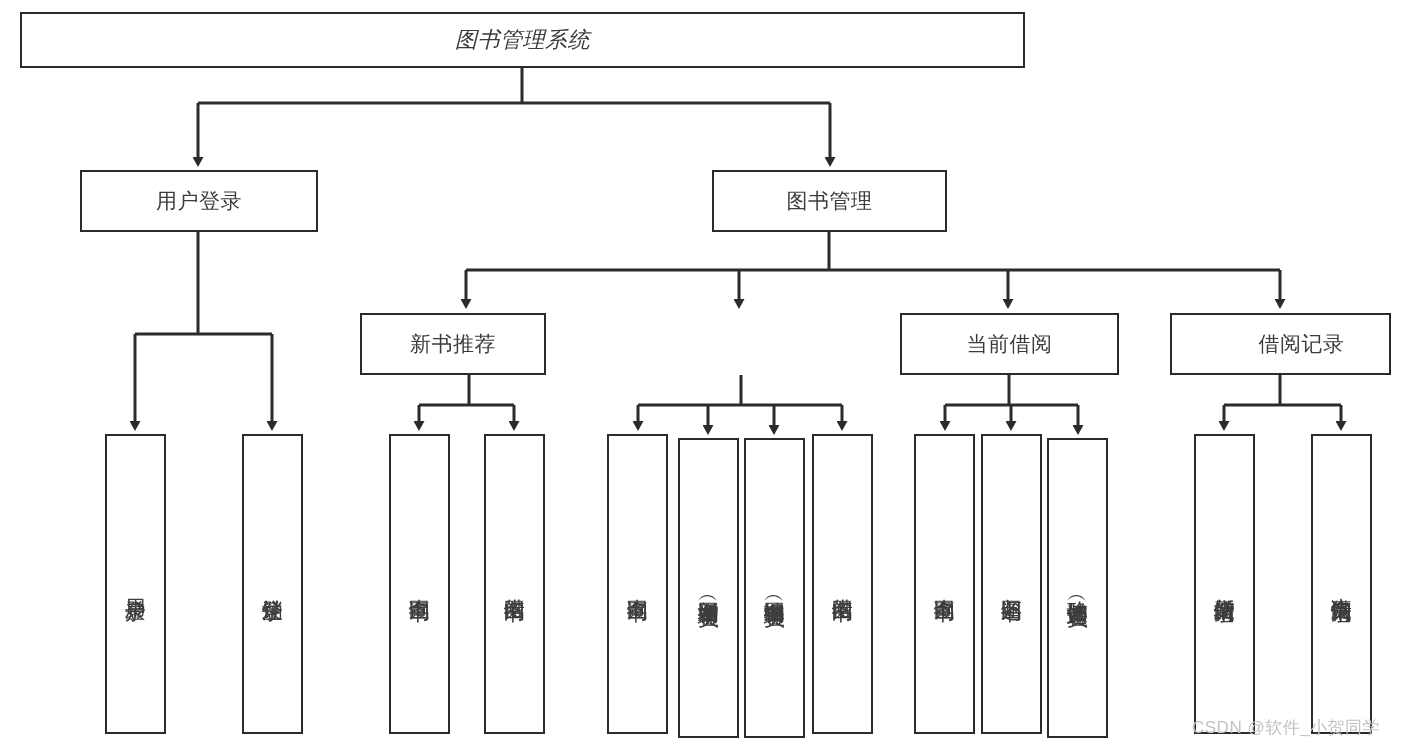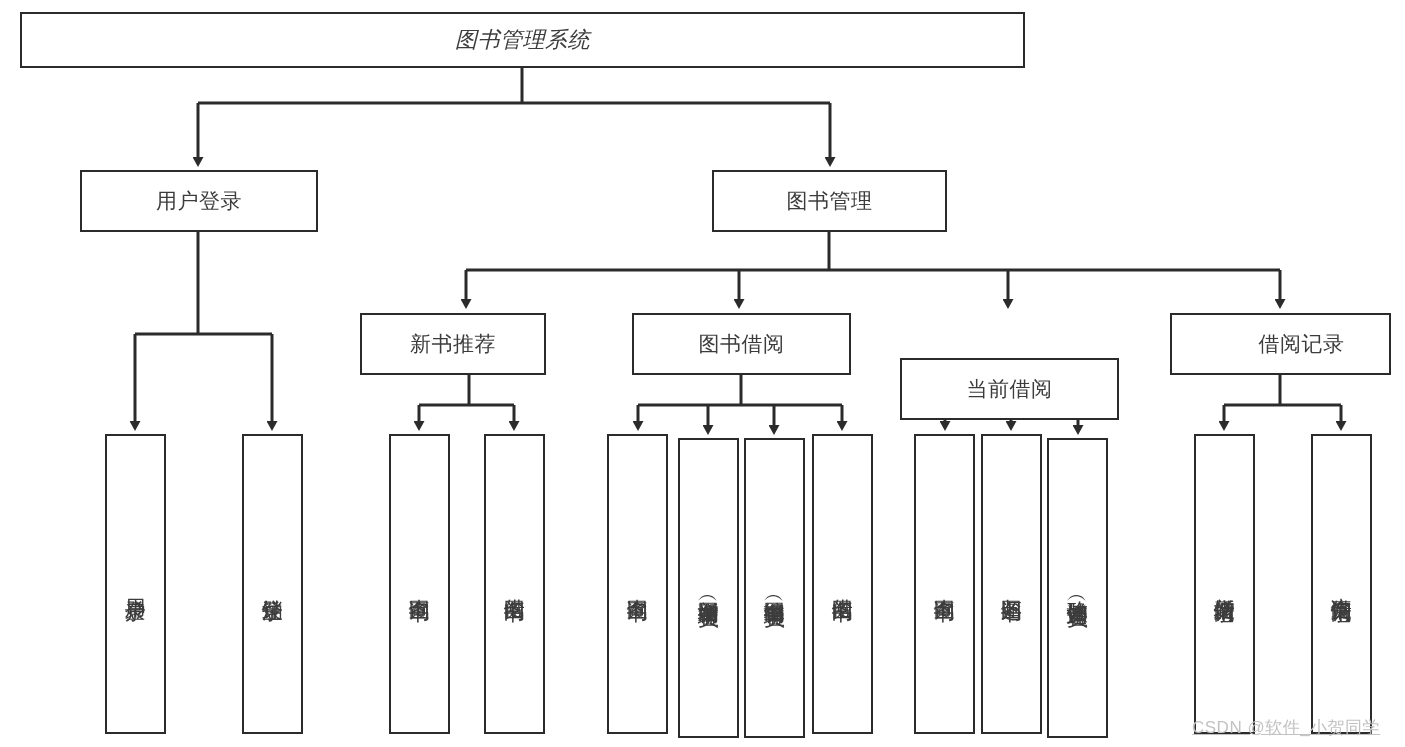--- a/index.html
+++ b/index.html
@@ -132,25 +132,22 @@
   </div>
 
   <div class="node" style="left:712px; top:170px; width:235px; height:62px;">
     <span class="label">图书管理</span>
   </div>
 
   <div class="node" style="left:360px; top:313px; width:186px; height:62px;">
     <span class="label">新书推荐</span>
   </div>
 
-  <div class="node" style="left:632px; top:313px; width:219px; height:62px;">
-    <span class="label">图书借阅</span>
-  </div>
-
-  <div class="node" style="left:900px; top:313px; width:219px; height:62px;margin-top:45px;">
+
+  <div class="node" style="left:900px; top:313px; width:219px; height:62px;">
     <span class="label">当前借阅</span>
   </div>
 
   <div class="node" style="left:1170px; top:313px; width:221px; height:62px;padding-left:42px;">
     <span class="label">借阅记录</span>
   </div>
 
   <div class="node vertical" style="left:105px; top:434px; width:61px; height:300px;">
     <span class="label">用户登录</span>
   </div>
@@ -196,15 +193,15 @@
   </div>
 
   <div class="node vertical" style="left:1194px; top:434px; width:61px; height:300px;">
     <span class="label">新增借阅记录</span>
   </div>
 
   <div class="node vertical" style="left:1311px; top:434px; width:61px; height:300px;">
     <span class="label">查询借阅记录</span>
   </div>
 
-  <div class="watermark" style="left:1192px; top:716px;text-decoration:underline;">CSDN @软件_小贺同学</div>
+  <div class="watermark" style="left:1192px; top:716px;">CSDN @软件_小贺同学</div>
 
 </div>
 
 </body></html>

